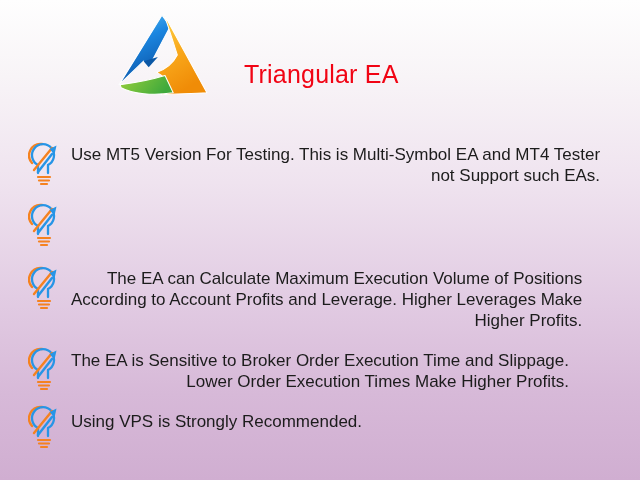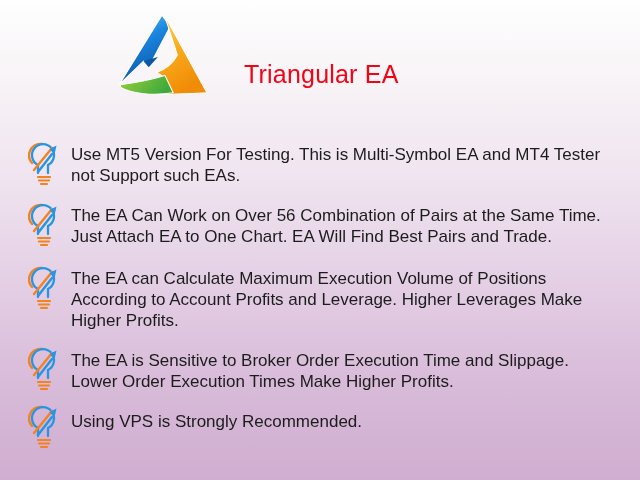--- a/index.html
+++ b/index.html
@@ -38,20 +38,21 @@
     letter-spacing: 0.2px;
     white-space: nowrap;
     margin-top: 32px;
   }
 
   .tip {
     position: absolute;
     left: 28px;
     display: flex;
     align-items: flex-start;
+    text-align: right;
   }
   .tip-icon { flex: 0 0 auto; width: 32px; height: 46px; }
   .tip-text {
     margin-left: 11px;
     color: var(--body-text, #1c1c1c);
     font-size: 17px;
     line-height: 21px;
   }
   .tip-line { white-space: nowrap; height: 21px; }
 </style>
@@ -112,24 +113,20 @@
     <svg class="tip-icon" viewBox="0 0 32 46">
       <g fill="none" stroke-linecap="round">
         <path d="M4,22 A11.5,11.5 0 0 1 14,3" stroke="#f58220" stroke-width="2.4"></path>
         <path d="M10,24 A11,11 0 1 1 20,24 M10,24 L10,32 M20,24 L20,32" stroke="#2795e6" stroke-width="2.3"></path>
         <path d="M6,29 L24,7" stroke="#f58220" stroke-width="2.4"></path>
         <path d="M10,31 L24,13" stroke="#2795e6" stroke-width="2.4"></path>
         <path d="M10,36 L22,36 M11,39.5 L21,39.5 M13,43 L19,43" stroke="#f58220" stroke-width="2.2"></path>
       </g>
       <path d="M28.5,4.5 L21.5,8 L26.5,13.5 Z" fill="#2795e6"></path>
     </svg>
-    <div class="tip-text" style="margin-top:3px">
-      <div class="tip-line">The EA Can Work on Over 56 Combination of Pairs at the Same Time.</div>
-      <div class="tip-line">Just Attach EA to One Chart. EA Will Find Best Pairs and Trade.</div>
-    </div>
   </div>
 
   <div class="tip" style="top:265px">
     <svg class="tip-icon" viewBox="0 0 32 46">
       <g fill="none" stroke-linecap="round">
         <path d="M4,22 A11.5,11.5 0 0 1 14,3" stroke="#f58220" stroke-width="2.4"></path>
         <path d="M10,24 A11,11 0 1 1 20,24 M10,24 L10,32 M20,24 L20,32" stroke="#2795e6" stroke-width="2.3"></path>
         <path d="M6,29 L24,7" stroke="#f58220" stroke-width="2.4"></path>
         <path d="M10,31 L24,13" stroke="#2795e6" stroke-width="2.4"></path>
         <path d="M10,36 L22,36 M11,39.5 L21,39.5 M13,43 L19,43" stroke="#f58220" stroke-width="2.2"></path>

